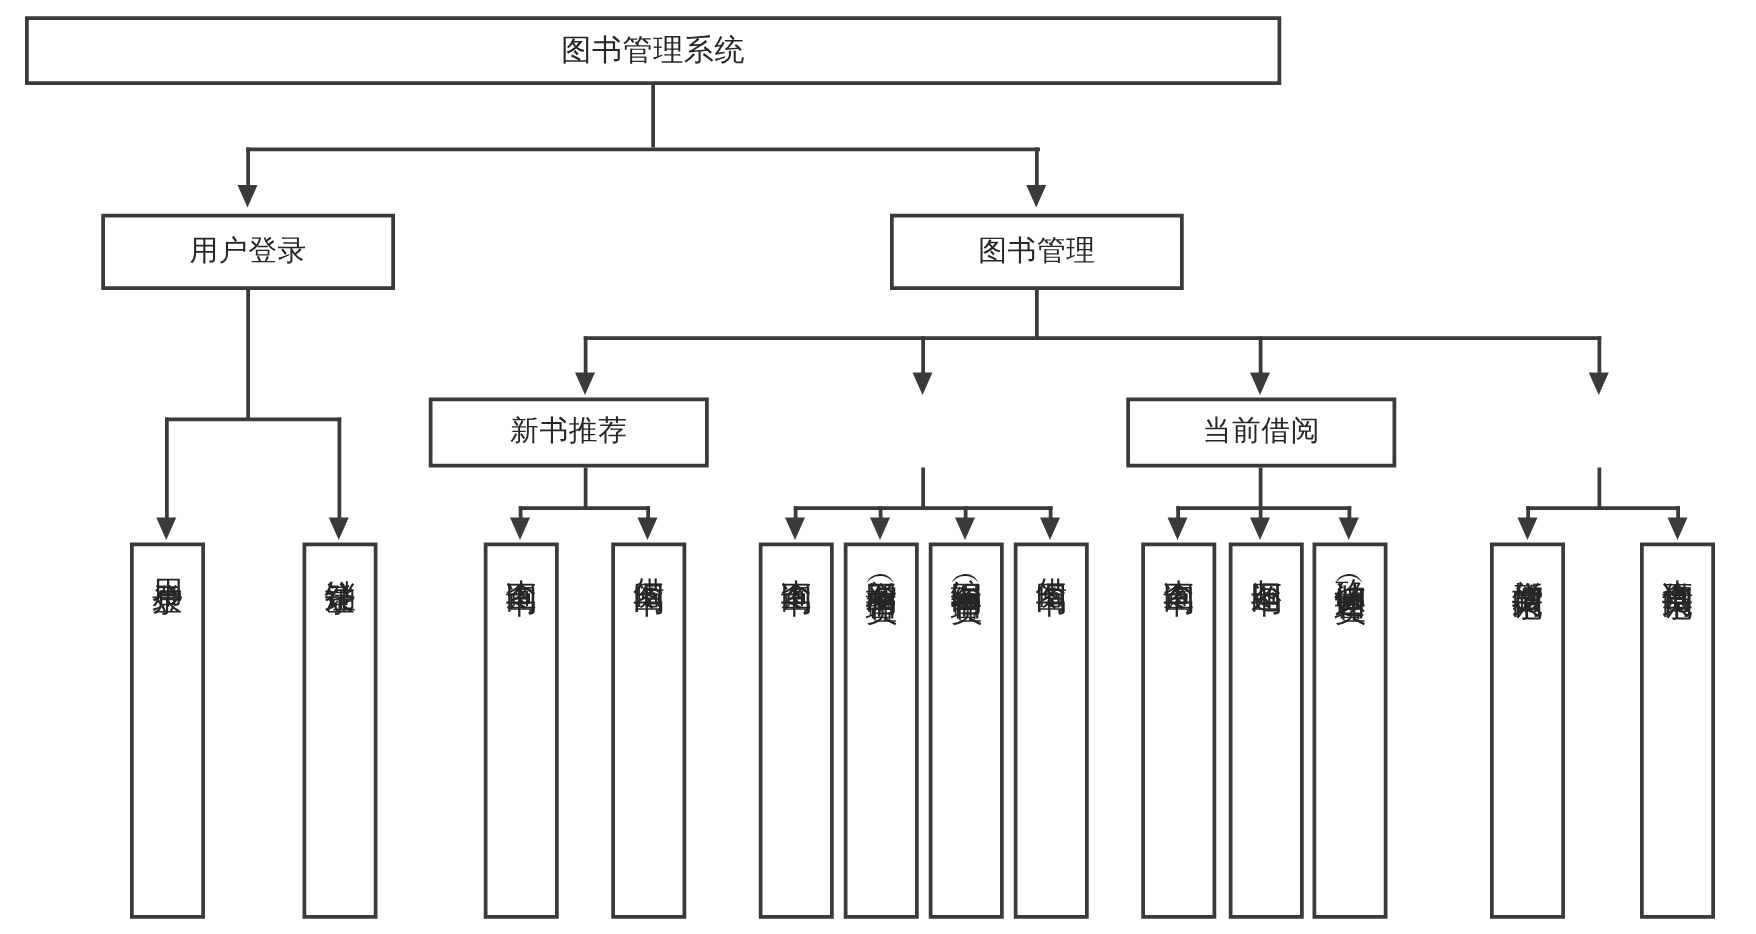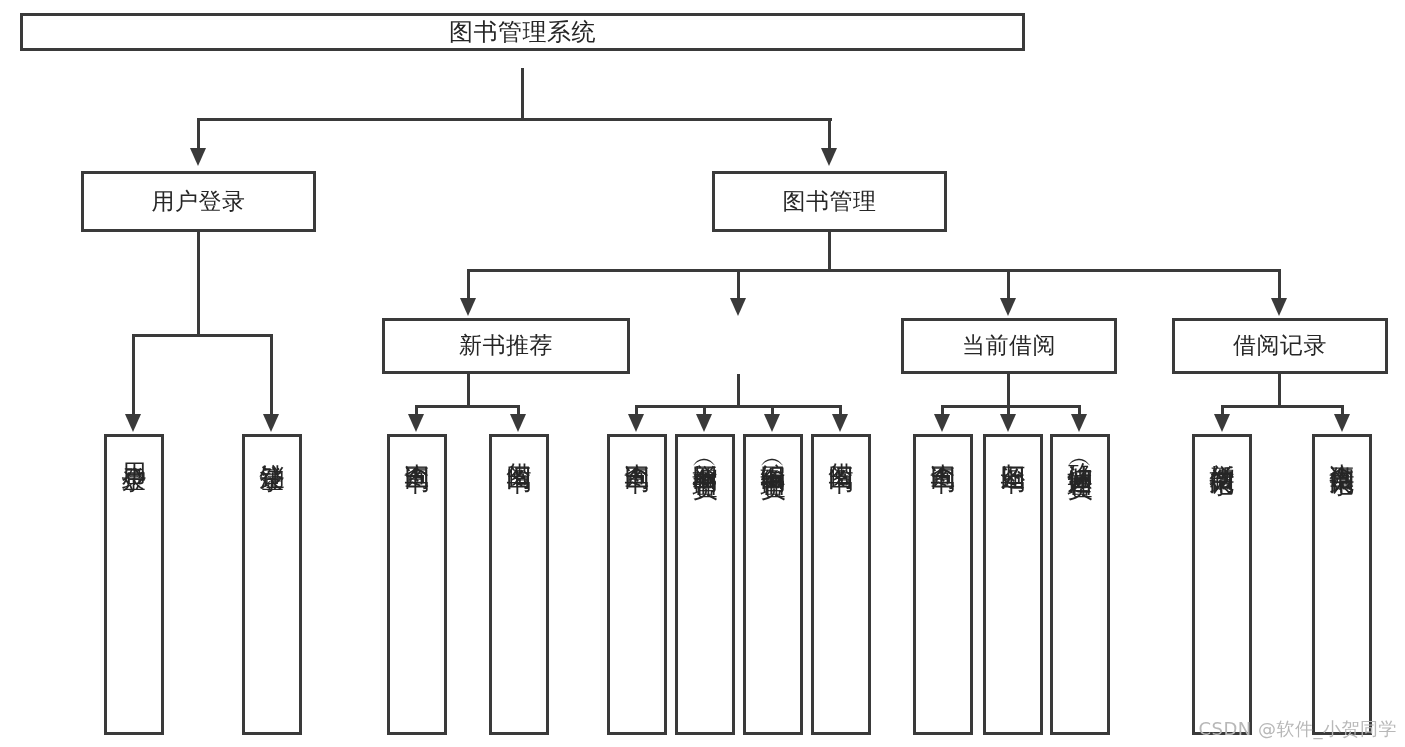--- a/index.html
+++ b/index.html
@@ -83,21 +83,21 @@
     color: #b8b8b8;
     white-space: nowrap;
     letter-spacing: 0.5px;
   }
 </style>
 </head>
 <body>
 
 <div id="canvas">
 
-  <div class="node horiz root" style="left:20px; top:13px; width:1005px; height:38px;">
+  <div class="node horiz root" style="left:20px; top:13px; width:1005px; height:55px;">
     <span class="label">图书管理系统</span>
   </div>
 
   <div class="vline" style="left:521px; top:68px; width:3px; height:50px;"></div>
   <div class="hline" style="left:197px; top:118px; width:635px; height:3px;"></div>
   <div class="vline" style="left:197px; top:118px; width:3px; height:32px;"></div>
   <div class="arrow" style="left:190px; top:148px;"></div>
   <div class="vline" style="left:828px; top:118px; width:3px; height:32px;"></div>
   <div class="arrow" style="left:821px; top:148px;"></div>
 
@@ -124,28 +124,25 @@
 
   <div class="vline" style="left:737px; top:269px; width:3px; height:31px;"></div>
   <div class="arrow" style="left:730px; top:298px;"></div>
 
   <div class="vline" style="left:1007px; top:269px; width:3px; height:31px;"></div>
   <div class="arrow" style="left:1000px; top:298px;"></div>
 
   <div class="vline" style="left:1278px; top:269px; width:3px; height:31px;"></div>
   <div class="arrow" style="left:1271px; top:298px;"></div>
 
-  <div class="node horiz" style="left:382px; top:318px; width:248px; height:56px;">
+  <div class="node horiz" style="left:343px; top:318px; width:224px; height:56px;">
     <span class="label">新书推荐</span>
   </div>
   <div class="node horiz" style="left:901px; top:318px; width:216px; height:56px;justify-content:center;">
     <span class="label">当前借阅</span>
-  </div>
-  <div class="node horiz" style="left:1172px; top:318px; width:216px; height:56px;">
-    <span class="label">借阅记录</span>
   </div>
 
   <div class="vline" style="left:467px; top:374px; width:3px; height:33px;"></div>
   <div class="hline" style="left:415px; top:405px; width:105px; height:3px;"></div>
   <div class="vline" style="left:415px; top:405px; width:3px; height:12px;"></div>
   <div class="arrow" style="left:408px; top:414px;"></div>
   <div class="vline" style="left:517px; top:405px; width:3px; height:12px;"></div>
   <div class="arrow" style="left:510px; top:414px;"></div>
 
   <div class="vline" style="left:737px; top:374px; width:3px; height:33px;"></div>
@@ -212,15 +209,14 @@
     <span class="label">确认归还（管理员）</span>
   </div>
 
   <div class="node vert" style="left:1192px; top:434px; width:60px; height:301px;">
     <span class="label">新增借阅记录</span>
   </div>
   <div class="node vert" style="left:1312px; top:434px; width:60px; height:301px;">
     <span class="label">查询借阅记录</span>
   </div>
 
-  <div id="watermark">CSDN @软件_小贺同学</div>
 
 </div>
 
 </body></html>

